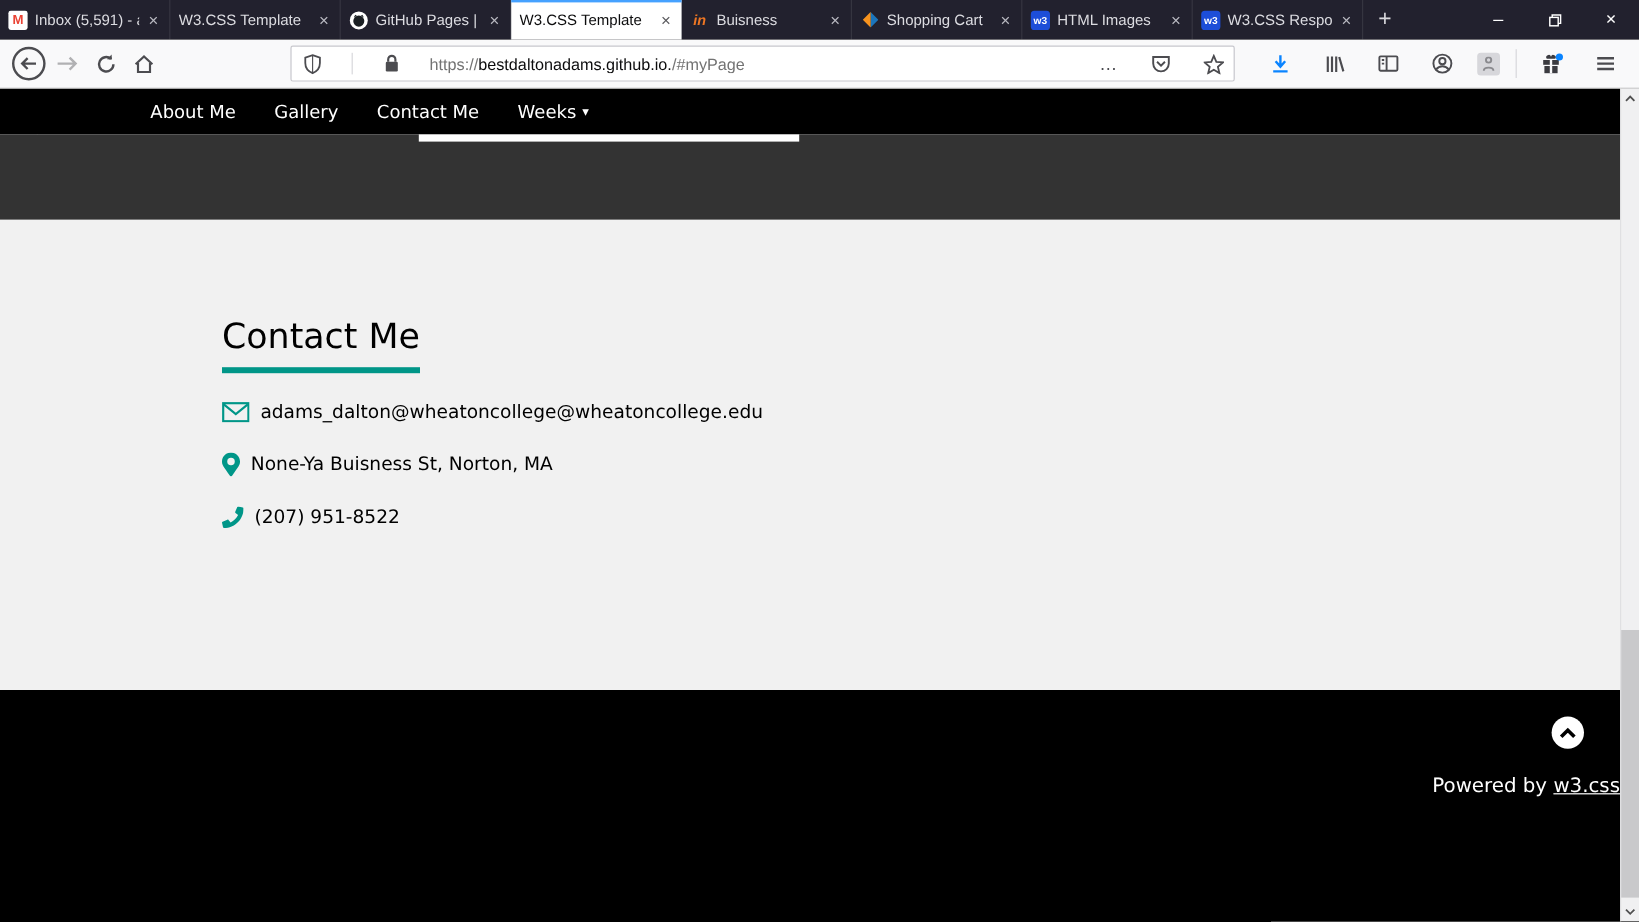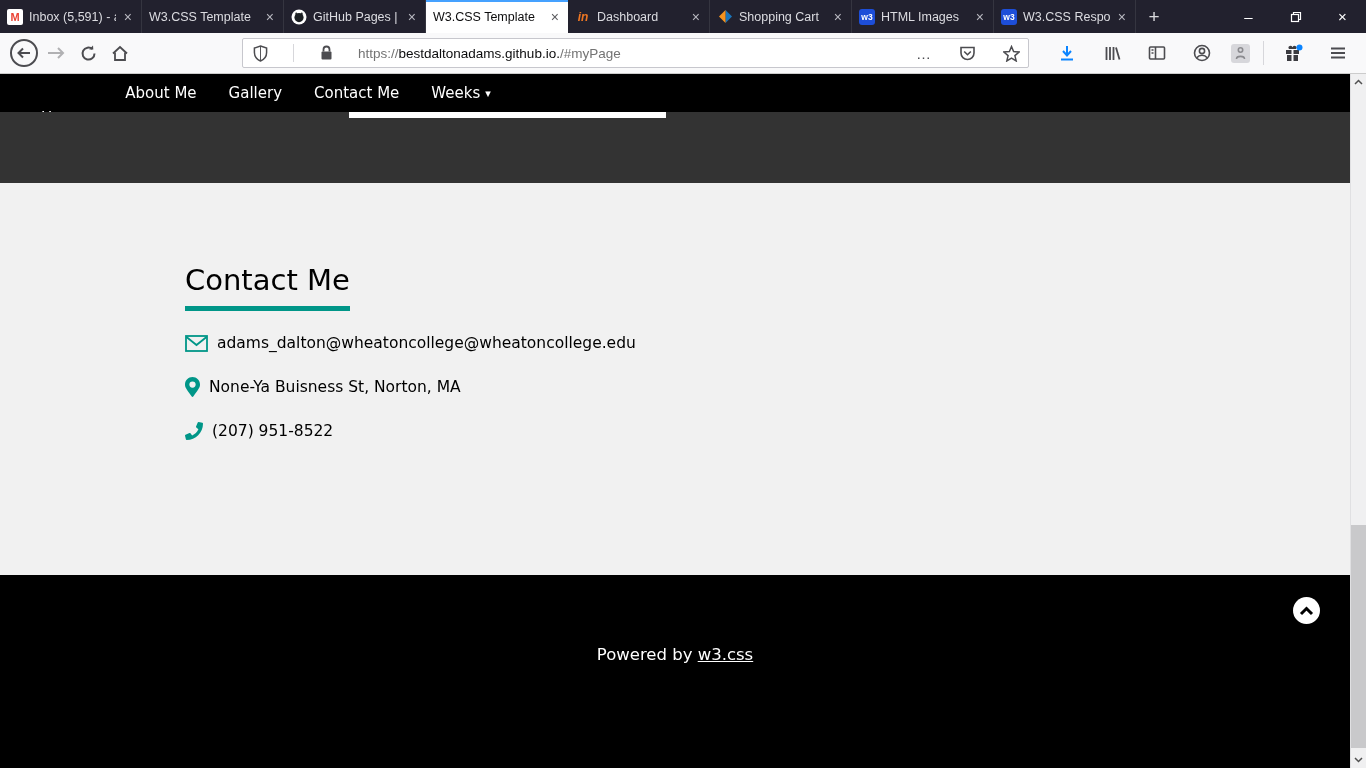--- a/index.html
+++ b/index.html
@@ -59,21 +59,21 @@
   .content { padding:80px 0 0 185px; width:1140px; }
   .section-heading { display:inline-block; font-size:29px; font-weight:400; color:#000;
                      padding-bottom:9px; border-bottom:5px solid #009688; }
   .section-para { margin-top:27px; font-size:15.5px; line-height:23px; color:#000; width:938px; }
   .contact-row { display:flex; align-items:center; gap:9px; margin-top:20px; height:24px;
                  font-size:15.5px; color:#000; }
 
   .site-footer { flex:1; background:#000; position:relative; color:#fff; }
   .to-top { position:absolute; top:22px; right:30px; width:27px; height:27px; border-radius:50%;
             background:#fff; display:flex; align-items:center; justify-content:center; }
-  .powered { text-align:center; padding-top:70px; font-size:16.5px; }
+  .powered { text-align:right; padding-top:70px; font-size:16.5px; }
   .powered a { color:#fff; text-decoration:underline; }
 
   
   .scrollbar { width:16px; background:#f0f0f1; position:relative; border-left:1px solid #e0e0e2; }
   .sb-btn { position:absolute; left:0; width:15px; height:16px; display:flex;
             align-items:center; justify-content:center; }
   .sb-up { top:0; } .sb-down { bottom:0; }
   .sb-thumb { position:absolute; top:451px; left:0; width:15px; height:223px; background:#c9c9cb; }
 </style>
 </head>
@@ -104,21 +104,21 @@
     <span class="tab-close">×</span>
   </div>
 
   <div class="tab active">
     <span class="tab-title">W3.CSS Template</span>
     <span class="tab-close">×</span>
   </div>
 
   <div class="tab">
     <span class="favicon fav-in">in</span>
-    <span class="tab-title">Dashboard</span>
+    <span class="tab-title">Buisness</span>
     <span class="tab-close">×</span>
   </div>
 
   <div class="tab">
     <span class="favicon">
       <svg width="13" height="13" viewBox="0 0 14 14">
           <polygon points="7,0 14,7 7,14" fill="#1b75bb"></polygon>
           <polygon points="7,0 0,7 7,14" fill="#f7931e"></polygon>
         </svg>
     </span>

